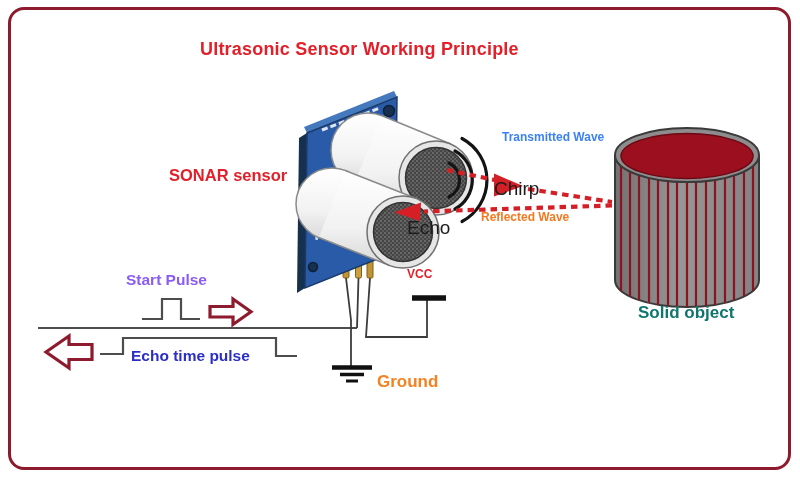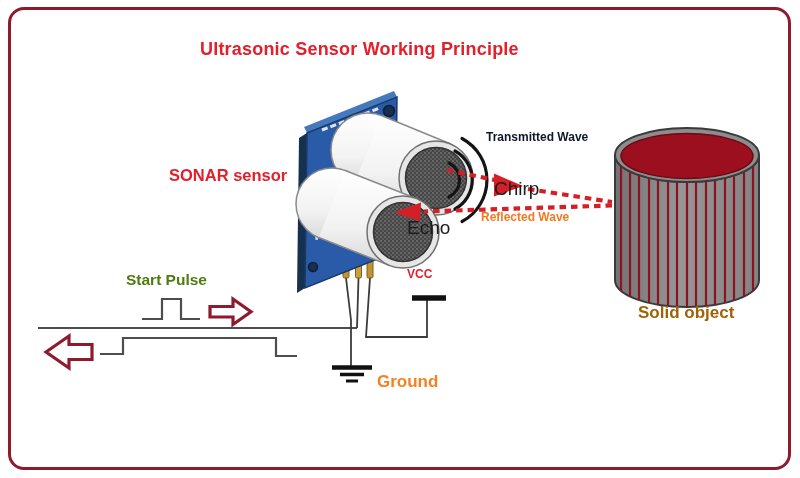--- a/index.html
+++ b/index.html
@@ -8,26 +8,26 @@
     font-family:"Liberation Sans",sans-serif;overflow:hidden;
   }
   #frame{
     position:absolute;left:8px;top:7px;right:9px;bottom:8px;
     border:3px solid #8e1b2d;border-radius:16px;pointer-events:none;
   }
   #canvas{position:absolute;left:0;top:0;}
   .lbl{position:absolute;white-space:nowrap;font-weight:bold;line-height:1.1;}
   .lbl-title{left:200px;top:40px;width:348px;font-size:18px;color:#e3202a;letter-spacing:.2px;}
   .lbl-sonar{left:169px;top:166px;font-size:16.5px;color:#e3202a;}
-  .lbl-transmitted{left:486px;top:131px;font-size:12px;color:#0f172a;}
+  .lbl-transmitted{left:502px;top:131px;font-size:12px;color:#3b82f6;}
   .lbl-chirp{left:494px;top:147px;font-size:19px;color:#1c1c1c;font-weight:normal;margin-top:32px;}
   .lbl-echo{left:407px;top:218px;font-size:19px;color:#1c1c1c;font-weight:normal;}
   .lbl-reflected{left:481px;top:211px;font-size:12px;color:#f47920;}
-  .lbl-solid{left:638px;top:304px;font-size:17px;color:#a16207;}
-  .lbl-start{left:126px;top:271px;font-size:15.5px;color:#4d7c0f;}
+  .lbl-solid{left:638px;top:304px;font-size:17px;color:#0f766e;}
+  .lbl-start{left:126px;top:271px;font-size:15.5px;color:#8b5cf6;}
   .lbl-echotime{left:131px;top:347px;font-size:15.5px;color:#2c2fc5;}
   .lbl-vcc{left:407px;top:268px;font-size:12px;color:#e3202a;}
   .lbl-ground{left:377px;top:373px;font-size:17px;color:#f58220;}
 </style>
 </head>
 <body>
 
 <div id="stage">
 
   <svg id="canvas" width="800" height="478" viewBox="0 0 800 478">
@@ -155,17 +155,18 @@
   </svg>
 
   <div class="lbl lbl-title">Ultrasonic Sensor Working Principle</div>
   <div class="lbl lbl-sonar">SONAR sensor</div>
   <div class="lbl lbl-transmitted">Transmitted Wave</div>
   <div class="lbl lbl-chirp">Chirp</div>
   <div class="lbl lbl-echo">Echo</div>
   <div class="lbl lbl-reflected">Reflected Wave</div>
   <div class="lbl lbl-solid">Solid object</div>
   <div class="lbl lbl-start">Start Pulse</div>
+  <div class="lbl lbl-echotime">Echo time pulse</div>
   <div class="lbl lbl-vcc">VCC</div>
   <div class="lbl lbl-ground">Ground</div>
 
   <div id="frame"></div>
 </div>
 
 </body></html>

